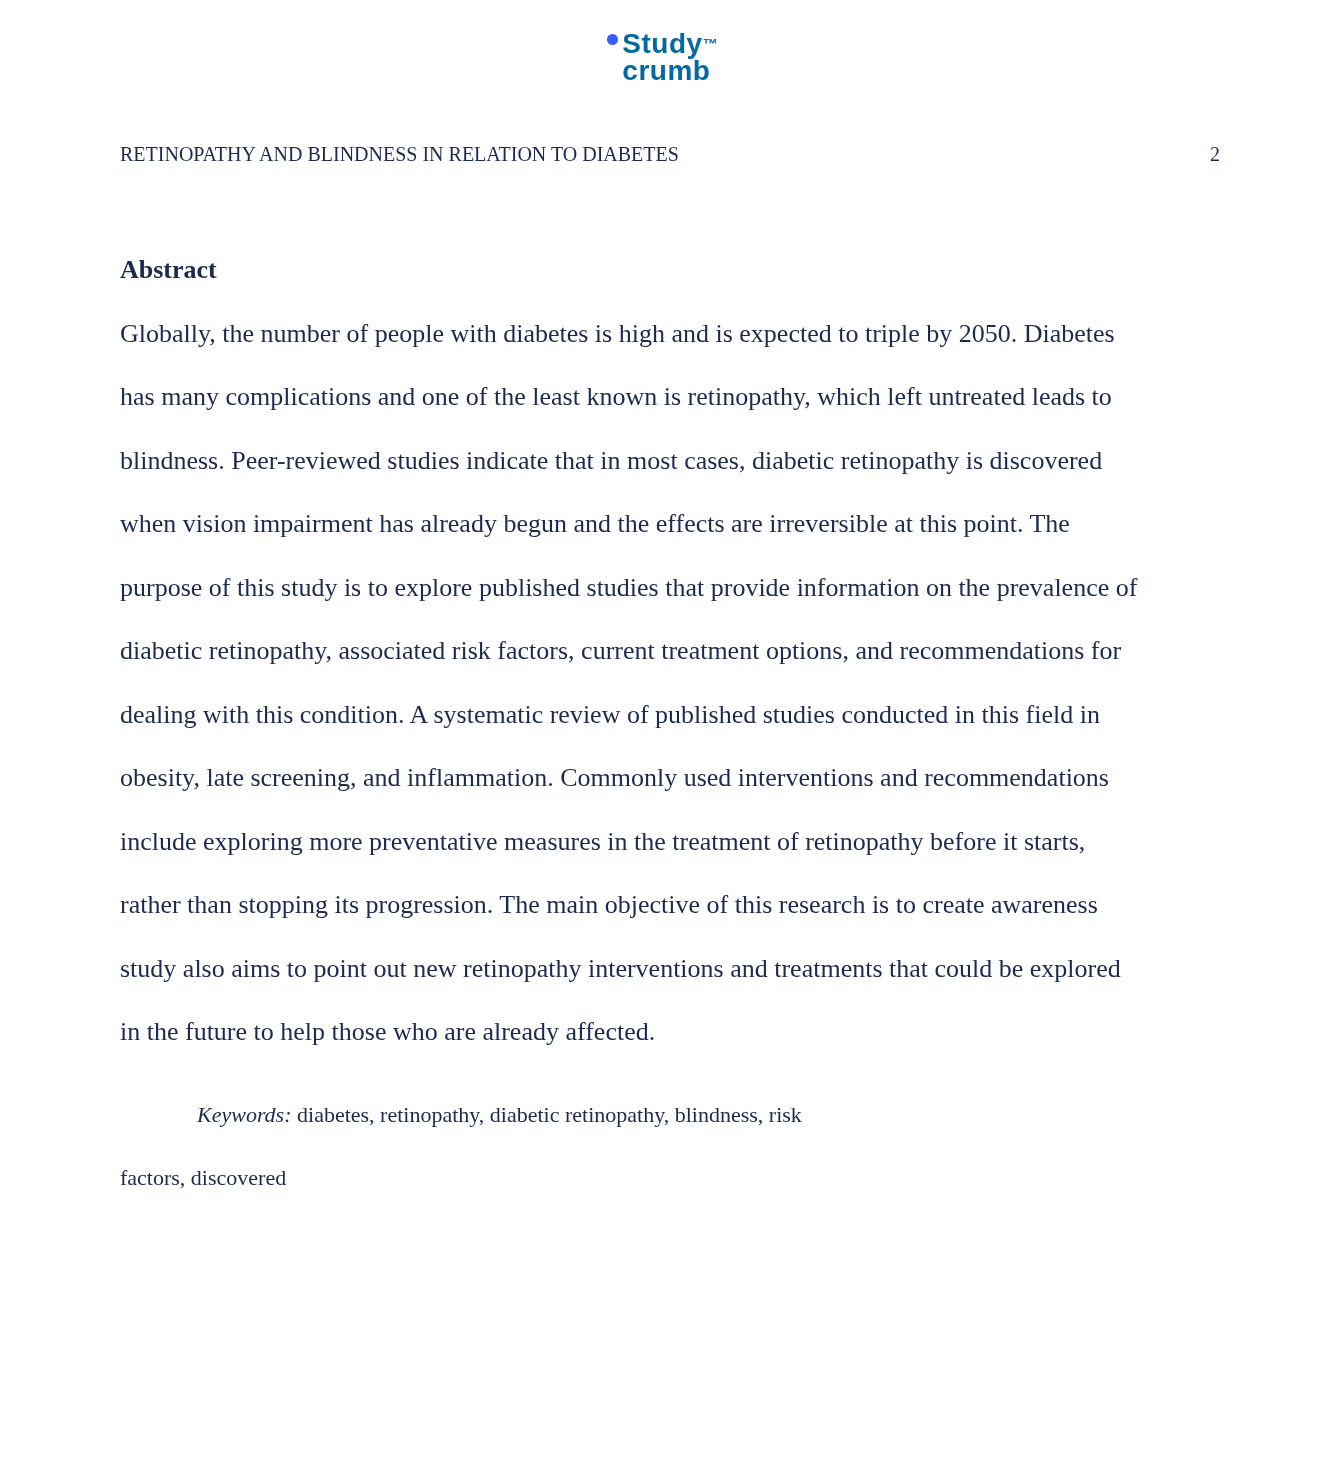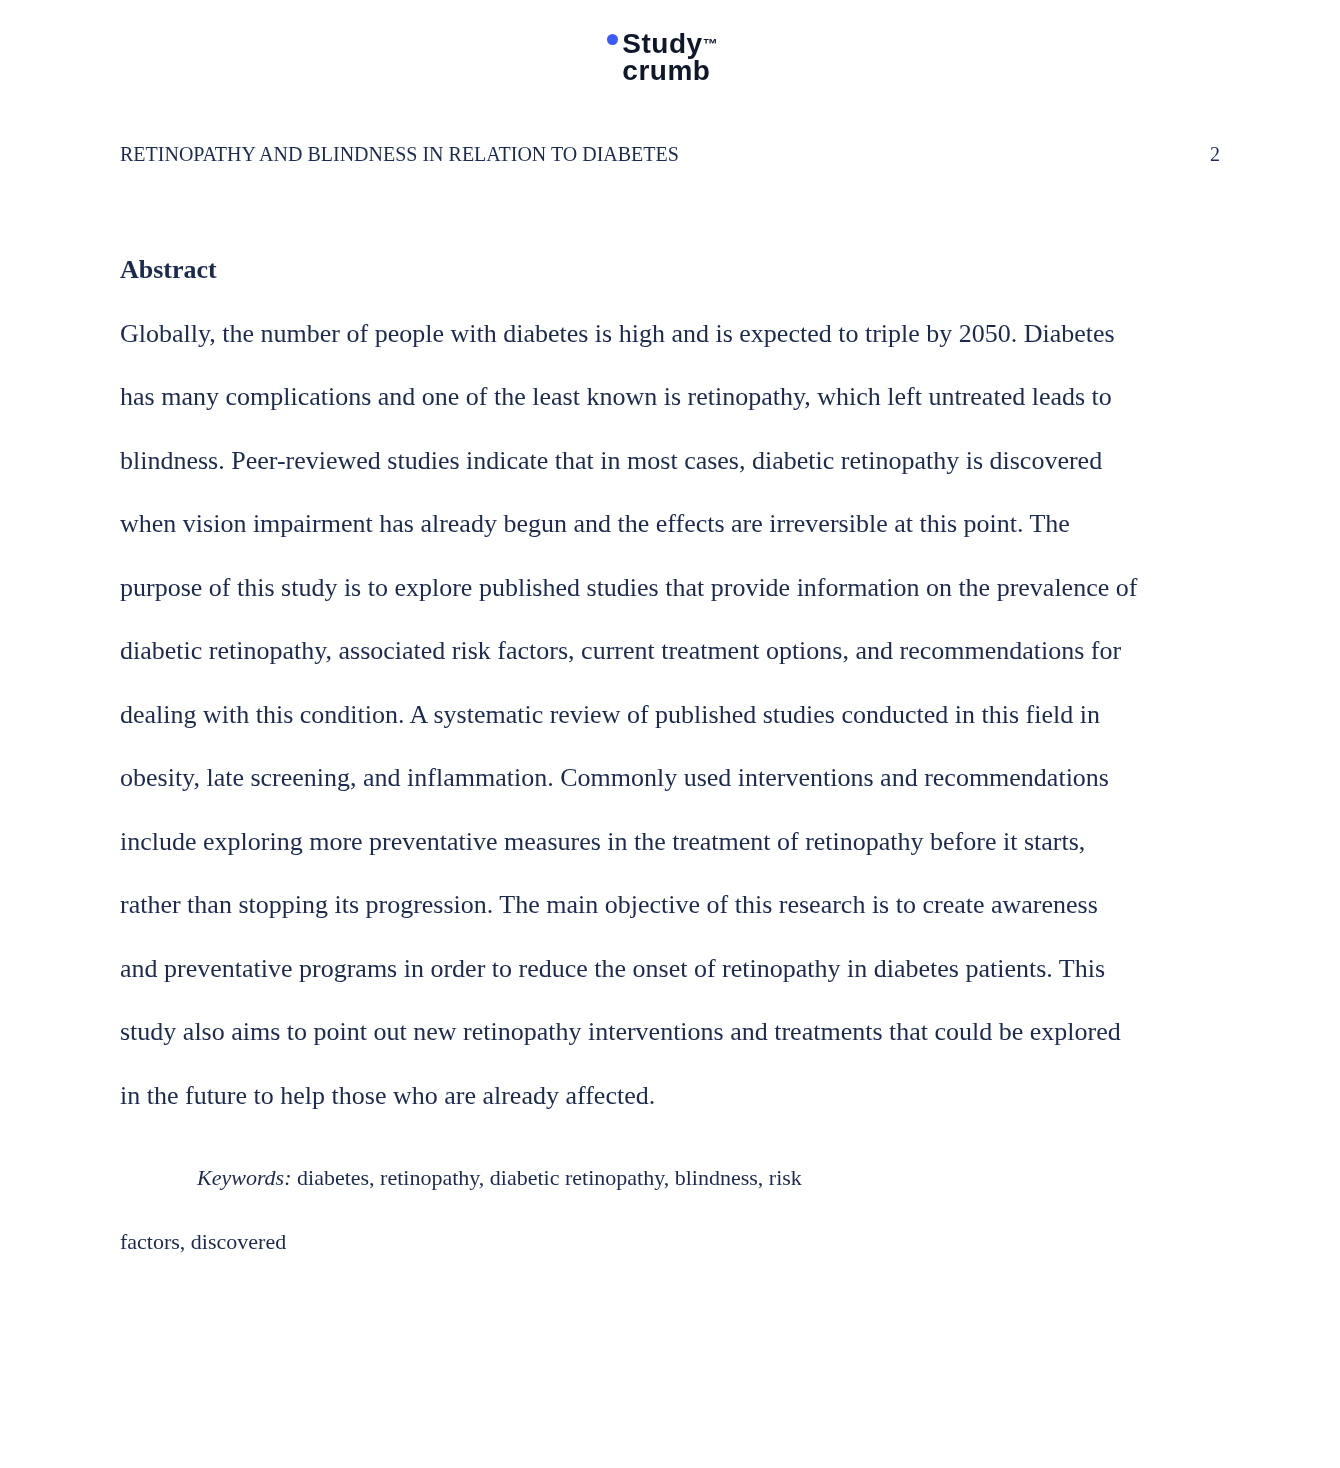--- a/index.html
+++ b/index.html
@@ -14,21 +14,21 @@
   }
   .logo-wrap {
     display: flex;
     justify-content: center;
     padding-top: 30px;
   }
   .logo {
     position: relative;
     font-family: "Liberation Sans", sans-serif;
     font-weight: bold;
-    color: #0f172a;
+    color: #0369a1;
     font-size: 28px;
     line-height: 27px;
     letter-spacing: 0.5px;
   }
   .logo-dot {
     position: absolute;
     left: -15px;
     top: 4px;
     width: 11px;
     height: 11px;
@@ -103,21 +103,20 @@
     <div class="body-line">Globally, the number of people with diabetes is high and is expected to triple by 2050. Diabetes</div>
     <div class="body-line">has many complications and one of the least known is retinopathy, which left untreated leads to</div>
     <div class="body-line">blindness. Peer-reviewed studies indicate that in most cases, diabetic retinopathy is discovered</div>
     <div class="body-line">when vision impairment has already begun and the effects are irreversible at this point. The</div>
     <div class="body-line">purpose of this study is to explore published studies that provide information on the prevalence of</div>
     <div class="body-line">diabetic retinopathy, associated risk factors, current treatment options, and recommendations for</div>
     <div class="body-line">dealing with this condition. A systematic review of published studies conducted in this field in</div>
     <div class="body-line">obesity, late screening, and inflammation. Commonly used interventions and recommendations</div>
     <div class="body-line">include exploring more preventative measures in the treatment of retinopathy before it starts,</div>
     <div class="body-line">rather than stopping its progression. The main objective of this research is to create awareness</div>
-    <div class="body-line">and preventative programs in order to reduce the onset of retinopathy in diabetes patients. This</div>
     <div class="body-line">study also aims to point out new retinopathy interventions and treatments that could be explored</div>
     <div class="body-line">in the future to help those who are already affected.</div>
   </div>
 
   <div class="keywords">
     <div class="kw-line kw-first">
       <span class="italic">Keywords:</span>
       <span>diabetes, retinopathy, diabetic retinopathy, blindness, risk</span>
     </div>
     <div class="kw-line">factors, discovered</div>

